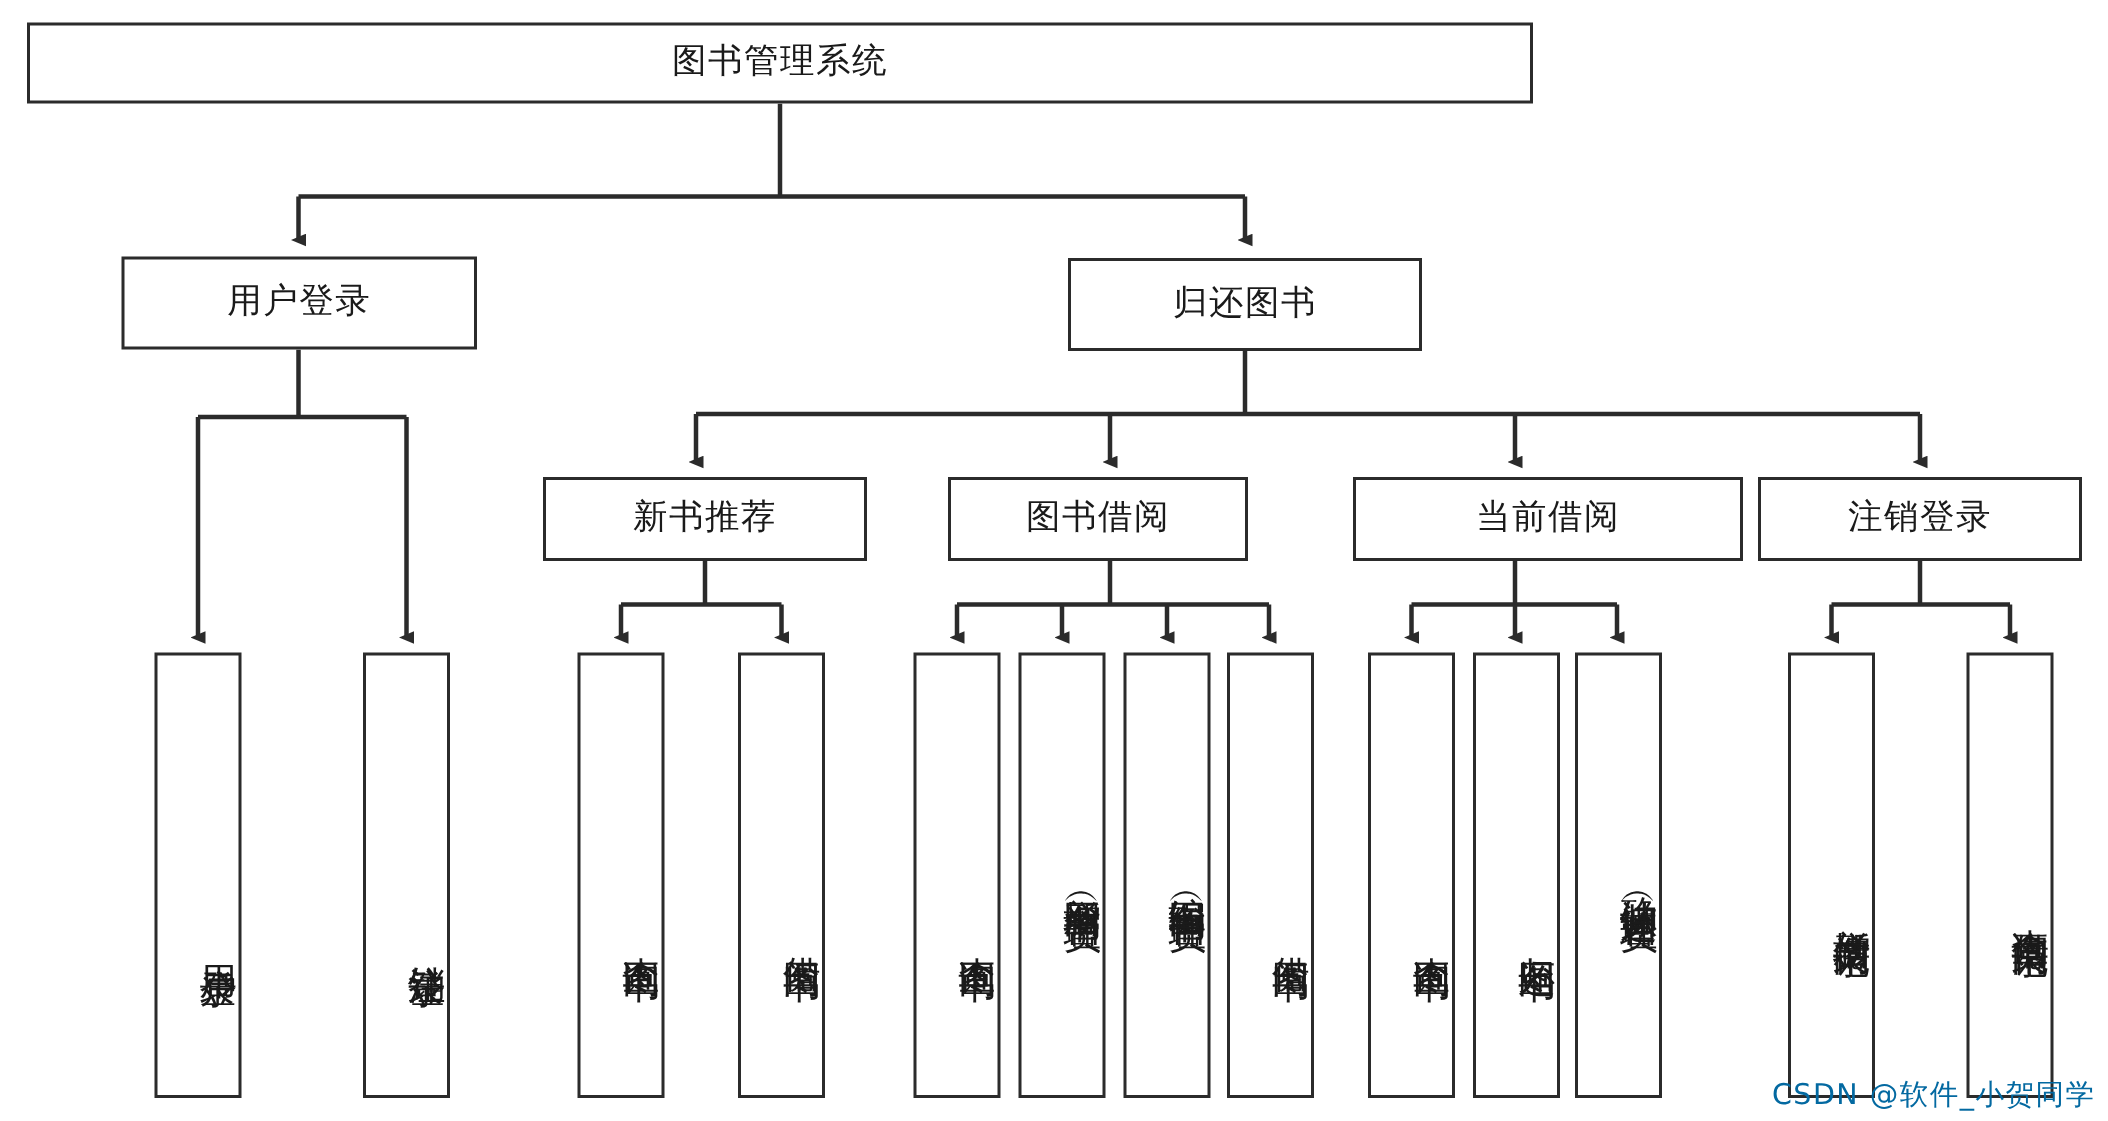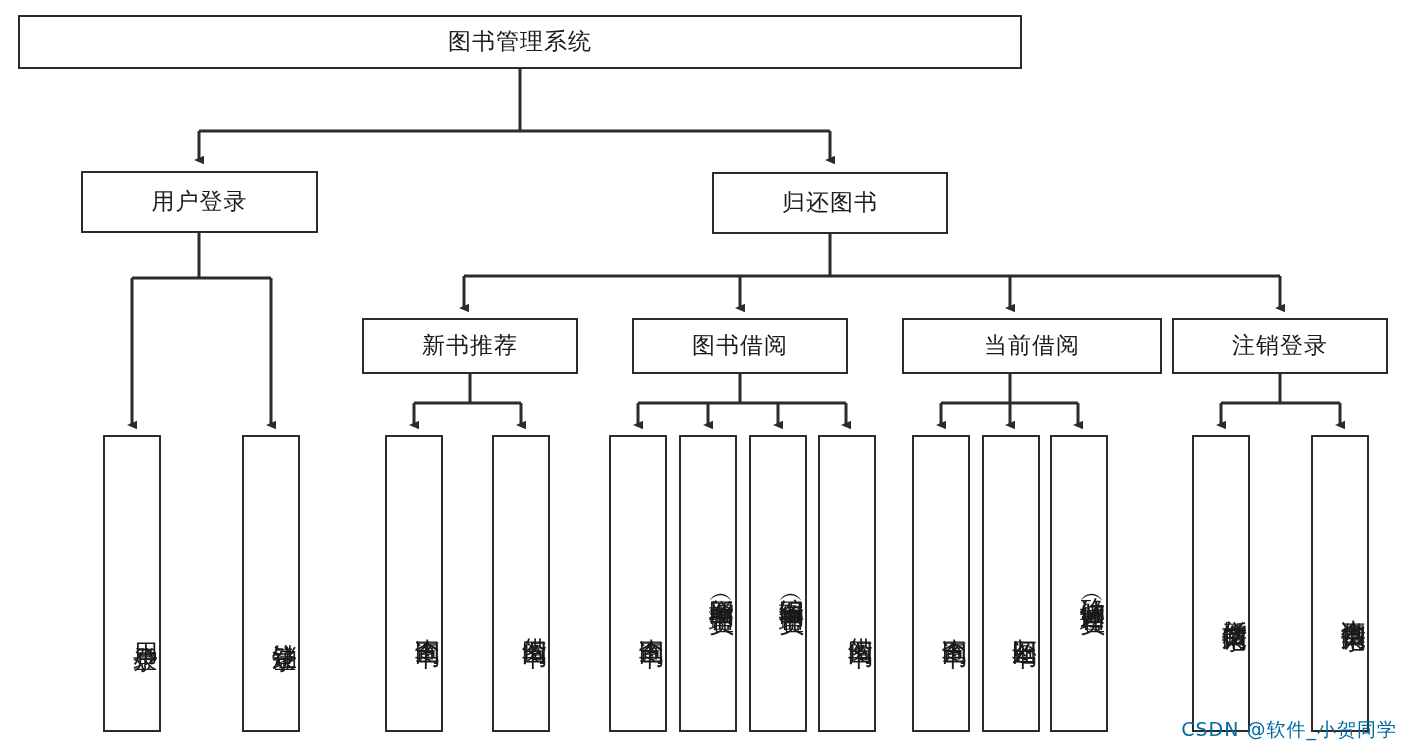--- a/index.html
+++ b/index.html
@@ -130,21 +130,21 @@
   <div class="node horiz" style="left:81px; top:171px; width:237px; height:62px;">
     <span>用户登录</span>
   </div>
   <div class="node horiz" style="left:712px; top:172px; width:236px; height:62px;">
     <span>归还图书</span>
   </div>
 
   <div class="node horiz" style="left:362px; top:318px; width:216px; height:56px;">
     <span>新书推荐</span>
   </div>
-  <div class="node horiz" style="left:632px; top:318px; width:216px; height:56px;">
+  <div class="node horiz" style="left:632px; top:318px; width:200px; height:56px;">
     <span>图书借阅</span>
   </div>
   <div class="node horiz" style="left:902px; top:318px; width:260px; height:56px;">
     <span>当前借阅</span>
   </div>
   <div class="node horiz" style="left:1172px; top:318px; width:216px; height:56px;">
     <span>注销登录</span>
   </div>
 
   <div class="node vert" style="left:103px; top:435px; width:58px; height:297px; padding-top:86px;">

